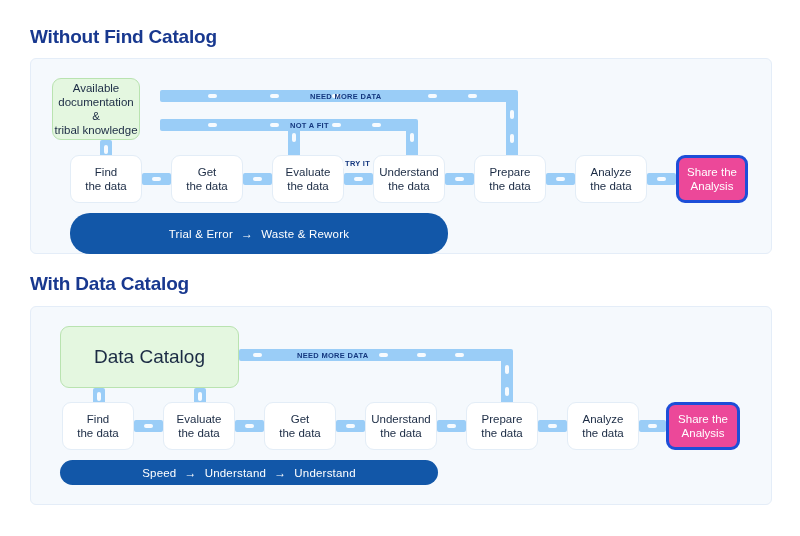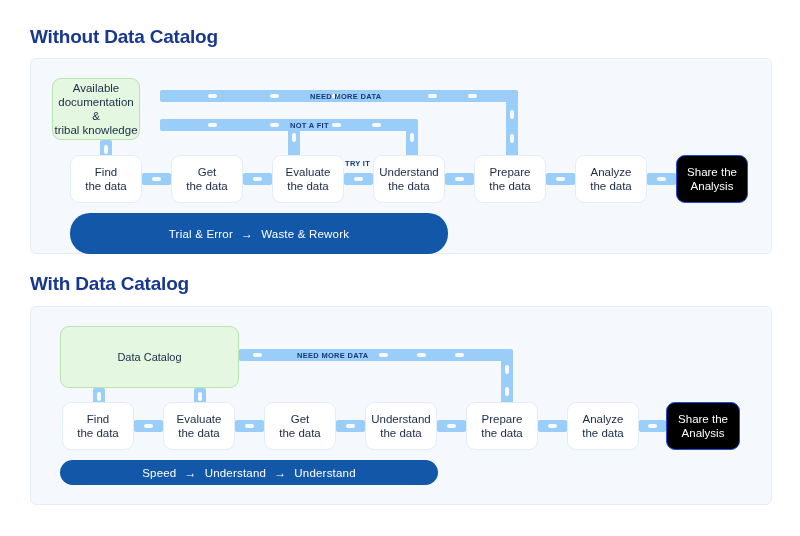--- a/index.html
+++ b/index.html
@@ -38,26 +38,26 @@
     font-size:11.5px;
     line-height:14px;
     text-align:center;
   }
   .node span{display:block;}
   .node.green{
     background:#e4f7e0;
     border:1px solid #b9e3b0;
   }
   .node.green.big{
-    font-size:11px;
+    font-size:19px;
     color:#1b2b44;
   }
   .node.blue{
-    background:#000000;
-    border:1px solid #1d4ed8;
+    background:#ec4899;
+    border:3px solid #1d4ed8;
     color:#ffffff;
     text-align:center;
   }
   
   .band{
     position:absolute;
     background:#9acdf7;
   }
   .band.h{height:12px;border-radius:2px;}
   .band.v{width:12px;border-radius:2px;}
@@ -103,21 +103,21 @@
     align-items:center;
     justify-content:center;
     letter-spacing:.2px;
   }
   .pill .seg{padding:0 4px;}
   .pill .arr{padding:0 4px;font-size:12px;}
 </style>
 </head>
 <body>
 
-<div class="section-title" style="left:30px;top:26px;">Without Data Catalog</div>
+<div class="section-title" style="left:30px;top:26px;">Without Find Catalog</div>
 
 <div class="panel" style="left:30px;top:58px;width:740px;height:194px;"></div>
 
 <div class="node green" style="left:52px;top:78px;width:88px;height:62px;">
   <span>Available</span>
   <span>documentation &amp;</span>
   <span>tribal knowledge</span>
 </div>
 
 <div class="band h" style="left:160px;top:90px;width:358px;">

